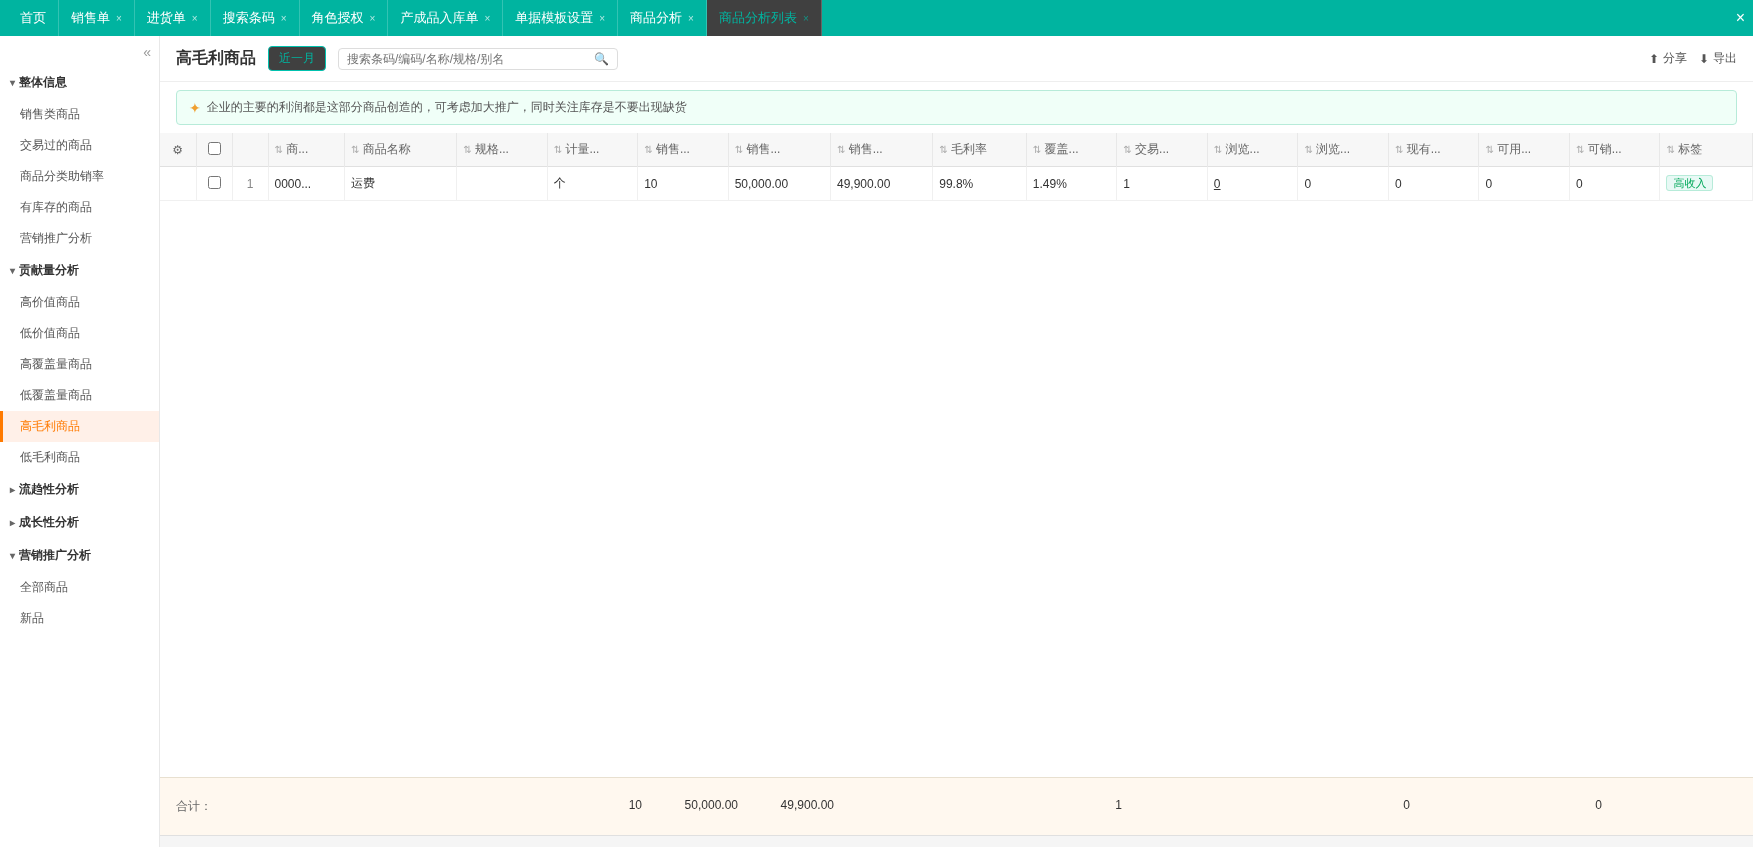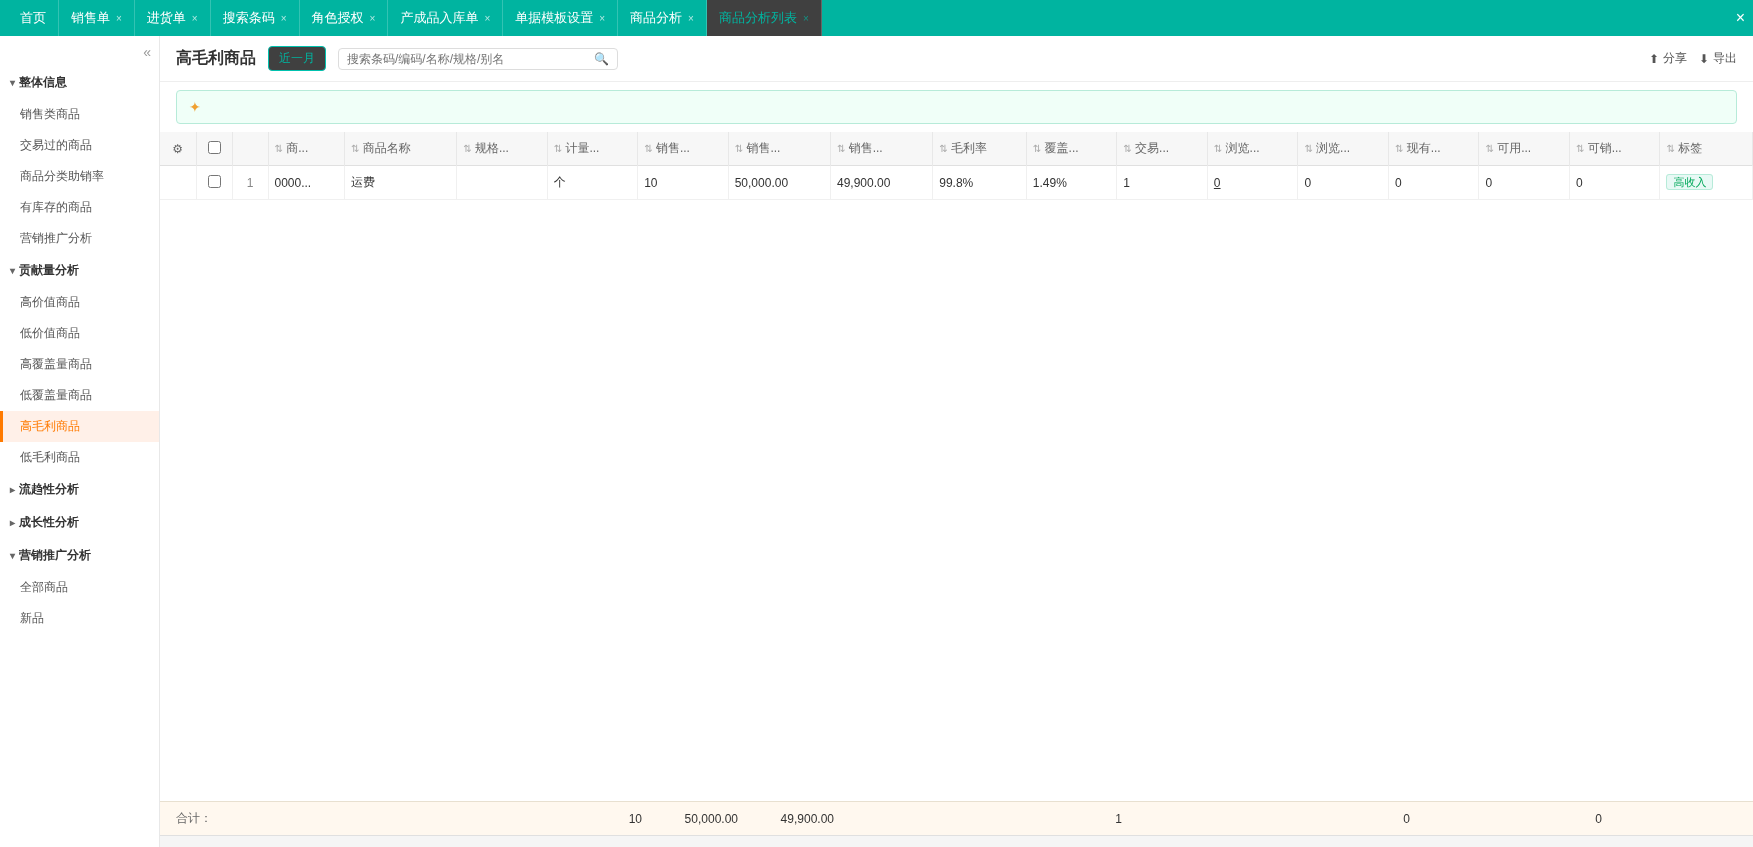--- a/index.html
+++ b/index.html
@@ -218,23 +218,22 @@
       padding: 1px 6px;
       font-size: 11px;
       margin-top: 44px;
     }
     .underline { text-decoration: underline; cursor: pointer; }
 
     
     .table-footer {
       background: #fff8ef;
       border-top: 1px solid #e8e0d0;
-      padding: 8px 16px;
-      display: flex;
-      align-items: center;
+      padding: 20px 16px;
+      display: flex;
       gap: 16px;
       font-size: 12px;
       flex-shrink: 0;
     }
     .footer-label { color: #666; }
     .footer-cell {
       min-width: 80px;
       text-align: right;
       padding: 0 6px;
     }
@@ -374,20 +373,21 @@
         </div>
         <div class="action-btn">
           <span>⬇</span>
           <span>导出</span>
         </div>
       </div>
     </div>
 
     <div class="info-banner">
       <span class="info-icon">✦</span>
+      <span>企业的主要的利润都是这部分商品创造的，可考虑加大推广，同时关注库存是不要出现缺货</span>
     </div>
 
     <div class="table-container">
       <table>
         <thead>
           <tr id="table-header-row">
               <th style="text-align: center; width: 36px;"><span>⚙</span></th>
               <th style="width: 36px; text-align: center;"><input type="checkbox" style=""></th>
               <th style="width: 36px;"></th>
               <th><span class="sort-icon">⇅</span> <span>商...</span></th>

